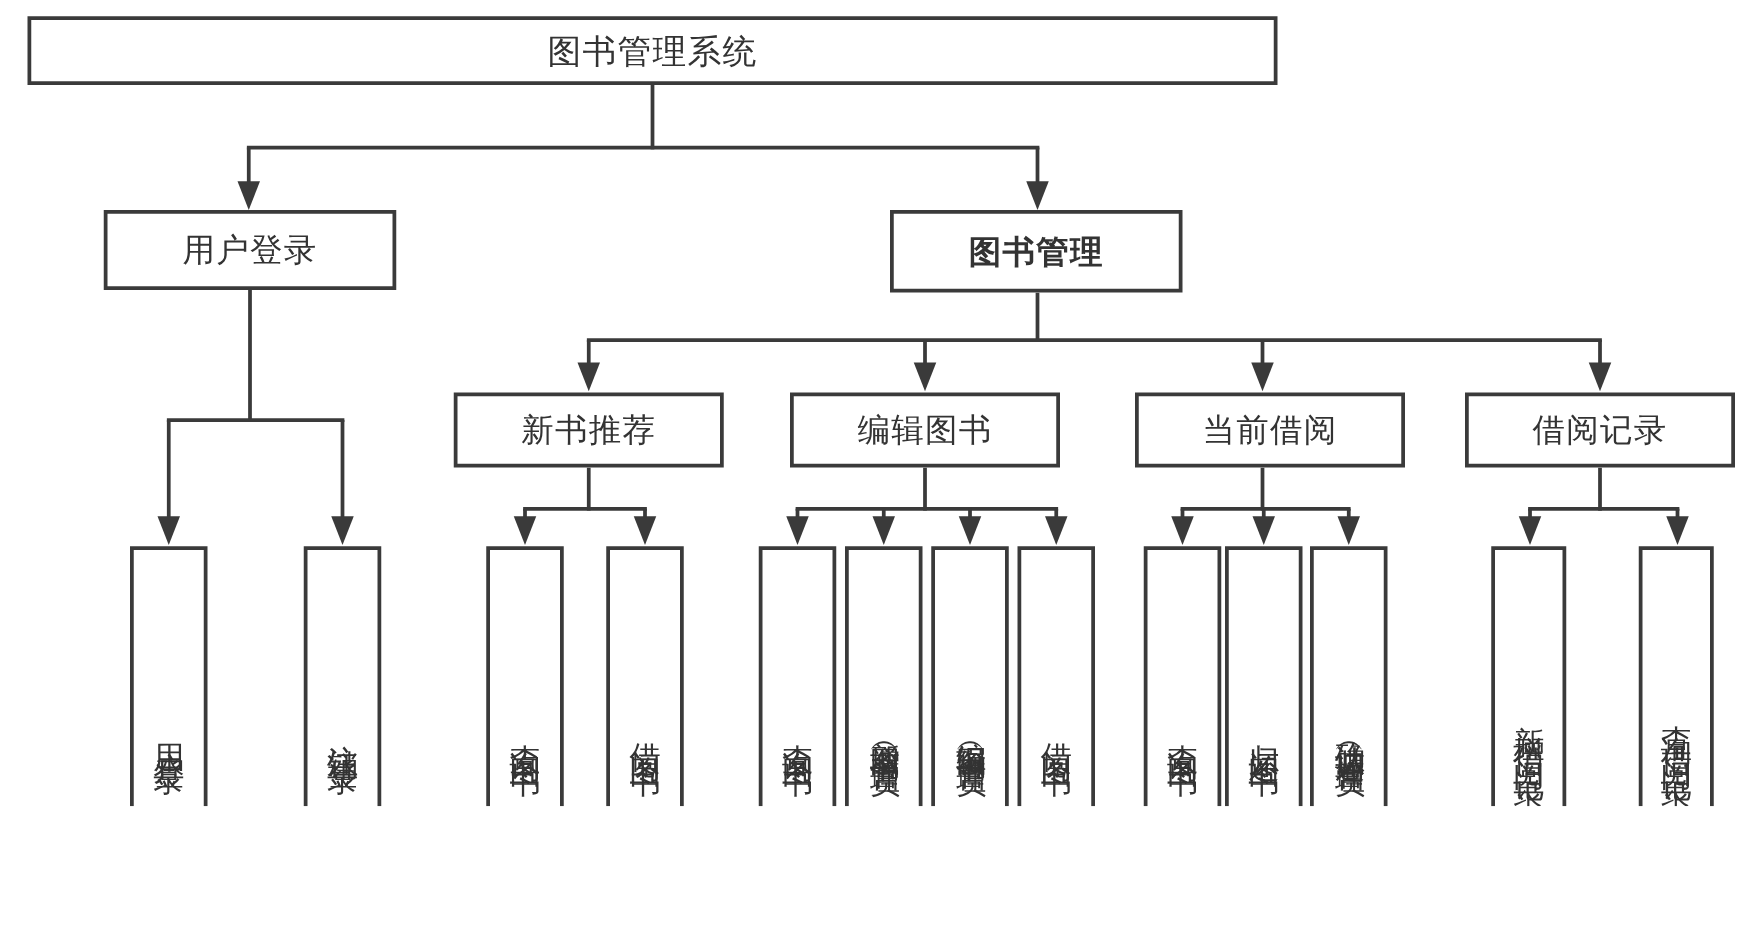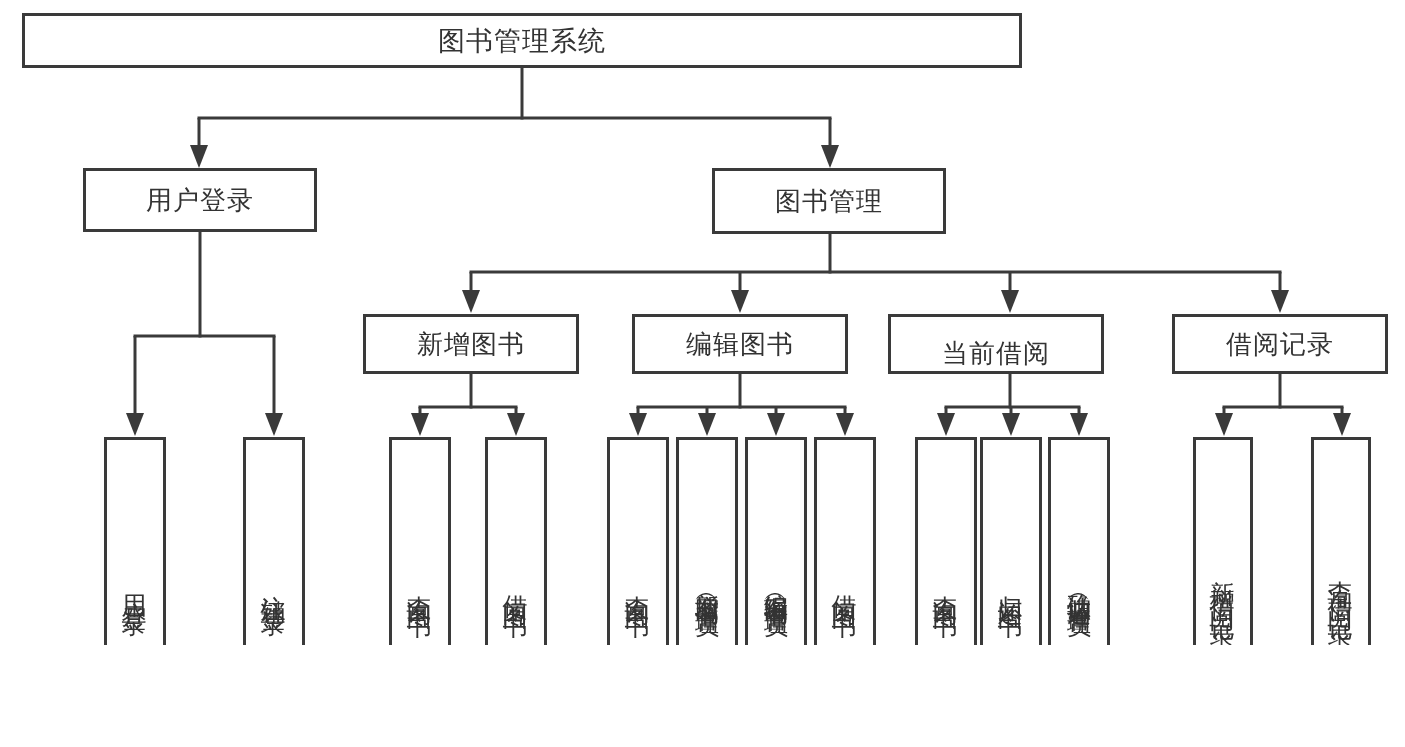--- a/index.html
+++ b/index.html
@@ -23,25 +23,25 @@
     border: 3px solid #3a3a3a;
     display: flex;
     align-items: center;
     justify-content: center;
     color: #333333;
   }
   .box span { white-space: nowrap; }
   .root-box  { left: 22px;  top: 13px;  width: 1000px; height: 55px; font-size: 27px; letter-spacing: 1px; }
   .l2-box    { top: 168px;  width: 234px; height: 64px; font-size: 26px; letter-spacing: 1px; }
   .l2-user   { left: 83px; }
-  .l2-book   { left: 712px; height: 66px; }
+  .l2-book   { left: 712px; height: 66px; font-weight: bold; }
   .l3-box    { top: 314px;  width: 216px; height: 60px; font-size: 26px; letter-spacing: 1px; }
   .l3-1 { left: 363px; }
   .l3-2 { left: 632px; }
-  .l3-3 { left: 888px; align-items: flex-end; }
+  .l3-3 { left: 908px; }
   .l3-4 { left: 1172px; }
   .leaf {
     top: 437px; width: 62px; height: 300px; font-size: 25px;
   }
   .leaf span {
     writing-mode: vertical-lr;
     text-orientation: mixed;
     letter-spacing: 6px;
   }
   .leaf.tight span { font-size: 24px; letter-spacing: 3px; }
@@ -155,21 +155,21 @@
   </div>
 
   <div class="box l2-box l2-user">
     <span>用户登录</span>
   </div>
   <div class="box l2-box l2-book">
     <span>图书管理</span>
   </div>
 
   <div class="box l3-box l3-1">
-    <span>新增图书</span>
+    <span>新书推荐</span>
   </div>
   <div class="box l3-box l3-2">
     <span>编辑图书</span>
   </div>
   <div class="box l3-box l3-3">
     <span>当前借阅</span>
   </div>
   <div class="box l3-box l3-4">
     <span>借阅记录</span>
   </div>

